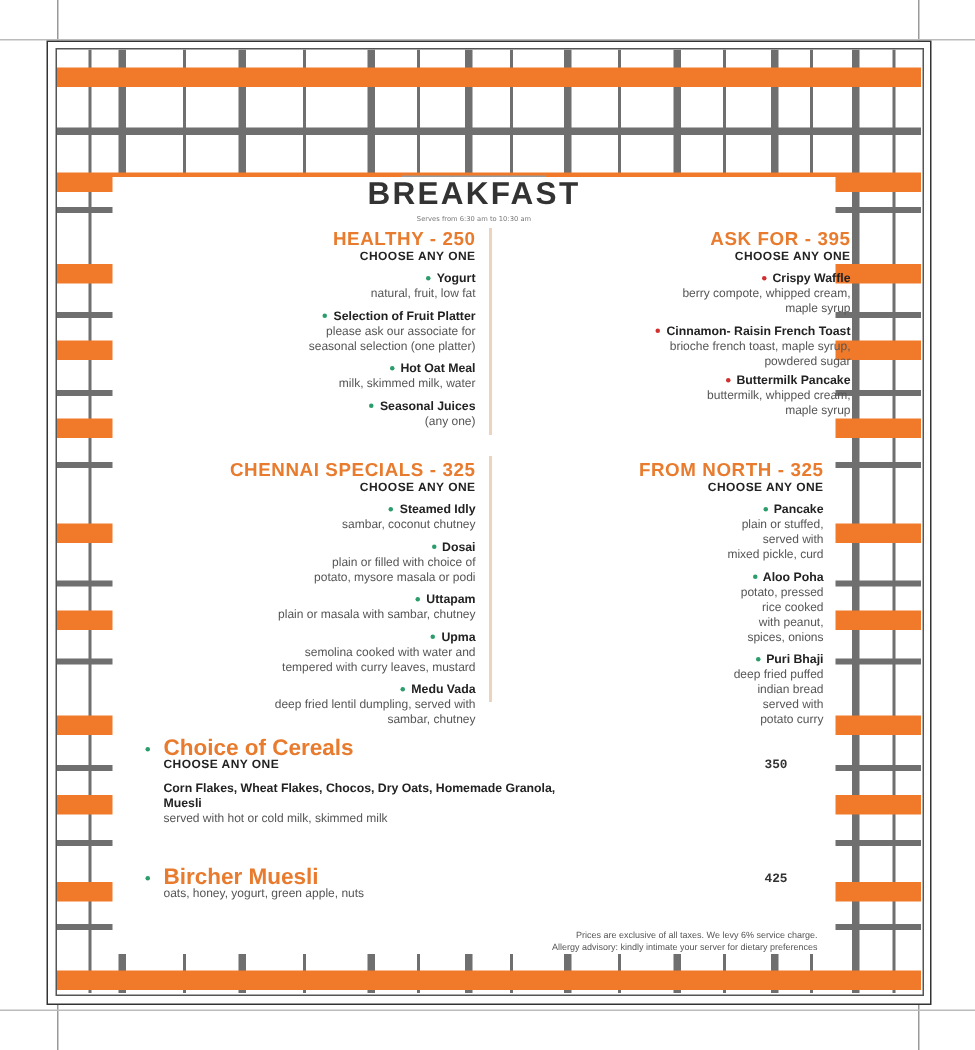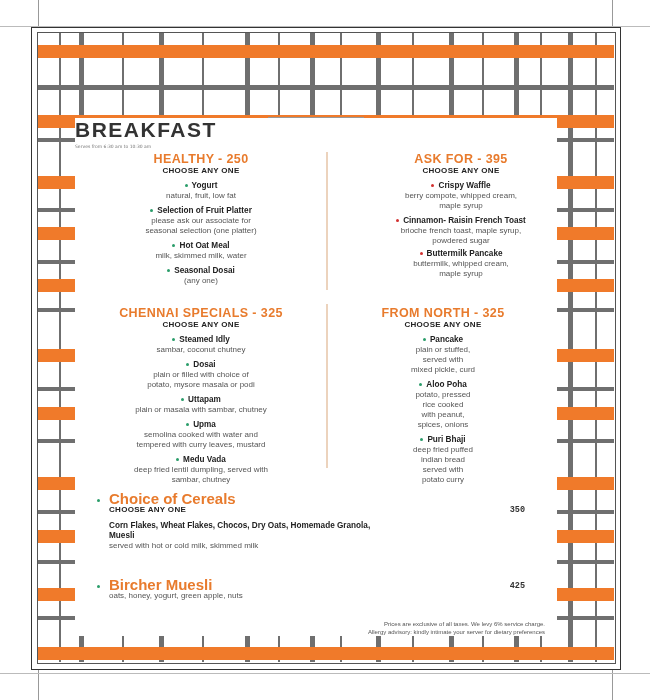--- a/index.html
+++ b/index.html
@@ -2,25 +2,25 @@
 <html><head>
 <meta charset="utf-8">
 <style>
   html,body{margin:0;padding:0;background:#fff;}
   body{width:650px;height:700px;position:relative;overflow:hidden;font-family:"DejaVu Sans","Liberation Sans",sans-serif;}
   .trim-v{position:absolute;top:0;width:1px;background:#999;height:700px;}
   .trim-h{position:absolute;left:0;height:1px;background:#bbb;width:650px;}
   .vline{position:absolute;top:0;bottom:0;background:#6f6f6f;}
   .hband{position:absolute;left:0;right:0;}
   .white-panel{position:absolute;left:75px;top:118px;width:482px;height:518px;background:#fff;}
-  .title{position:absolute;left:0;right:0;top:0;text-align:left;}
+  .title{position:absolute;left:0;right:0;top:0;text-align:center;}
   .title h1{margin:0;font-family:"Liberation Sans",sans-serif;font-weight:700;font-size:21px;letter-spacing:1.5px;color:#333;line-height:24px;}
   .title .served{font-size:4.5px;color:#777;margin-top:2px;}
   .title .rule{position:absolute;left:193px;width:96px;top:-1px;height:1px;background:#999;}
-  .col{position:absolute;text-align:center;}
+  .col{position:absolute;text-align:right;}
   .sec-h{font-family:"Liberation Sans",sans-serif;font-weight:700;color:#e87b2d;font-size:12.5px;letter-spacing:0.4px;line-height:14px;}
   .sec-sub{font-family:"Liberation Sans",sans-serif;font-weight:700;color:#222;font-size:8px;line-height:10px;letter-spacing:0.3px;}
   .item{margin-top:5px;}
   .iname{font-family:"Liberation Sans",sans-serif;font-weight:700;font-size:8.2px;color:#222;line-height:10px;}
   .idesc{font-size:8px;color:#555;line-height:10px;font-family:"Liberation Sans",sans-serif;}
   .dot{display:inline-block;width:3px;height:3px;border-radius:50%;margin-right:4px;vertical-align:middle;}
   .divider{position:absolute;left:251px;width:2px;background:#ecd3bd;}
   .bottom-sec{position:absolute;left:40px;width:410px;}
   .b-head{font-family:"Liberation Sans",sans-serif;font-weight:700;color:#e87b2d;font-size:15px;line-height:13px;}
   .price{position:absolute;right:0;font-family:Liberation Mono, monospace;font-weight:700;font-size:8.5px;color:#333;}
@@ -102,21 +102,21 @@
     <div class="item">
         <div class="iname"><span class="dot" style="background:#2a9d6a"></span><span>Selection of Fruit Platter</span></div>
         <div class="idesc">please ask our associate for</div>
         <div class="idesc">seasonal selection (one platter)</div>
       </div>
     <div class="item">
         <div class="iname"><span class="dot" style="background:#2a9d6a"></span><span>Hot Oat Meal</span></div>
         <div class="idesc">milk, skimmed milk, water</div>
       </div>
     <div class="item">
-        <div class="iname"><span class="dot" style="background:#2a9d6a"></span><span>Seasonal Dosai</span></div>
+        <div class="iname"><span class="dot" style="background:#2a9d6a"></span><span>Seasonal Juices</span></div>
         <div class="idesc">(any one)</div>
       </div>
   </div>
 
   <div class="col" style="left:280px;width:212px;top:34px;">
     <div class="sec-h">ASK FOR - 395</div>
     <div class="sec-sub">CHOOSE ANY ONE</div>
     <div class="item">
         <div class="iname"><span class="dot" style="background:#d2302f"></span><span>Crispy Waffle</span></div>
         <div class="idesc">berry compote, whipped cream,</div>

